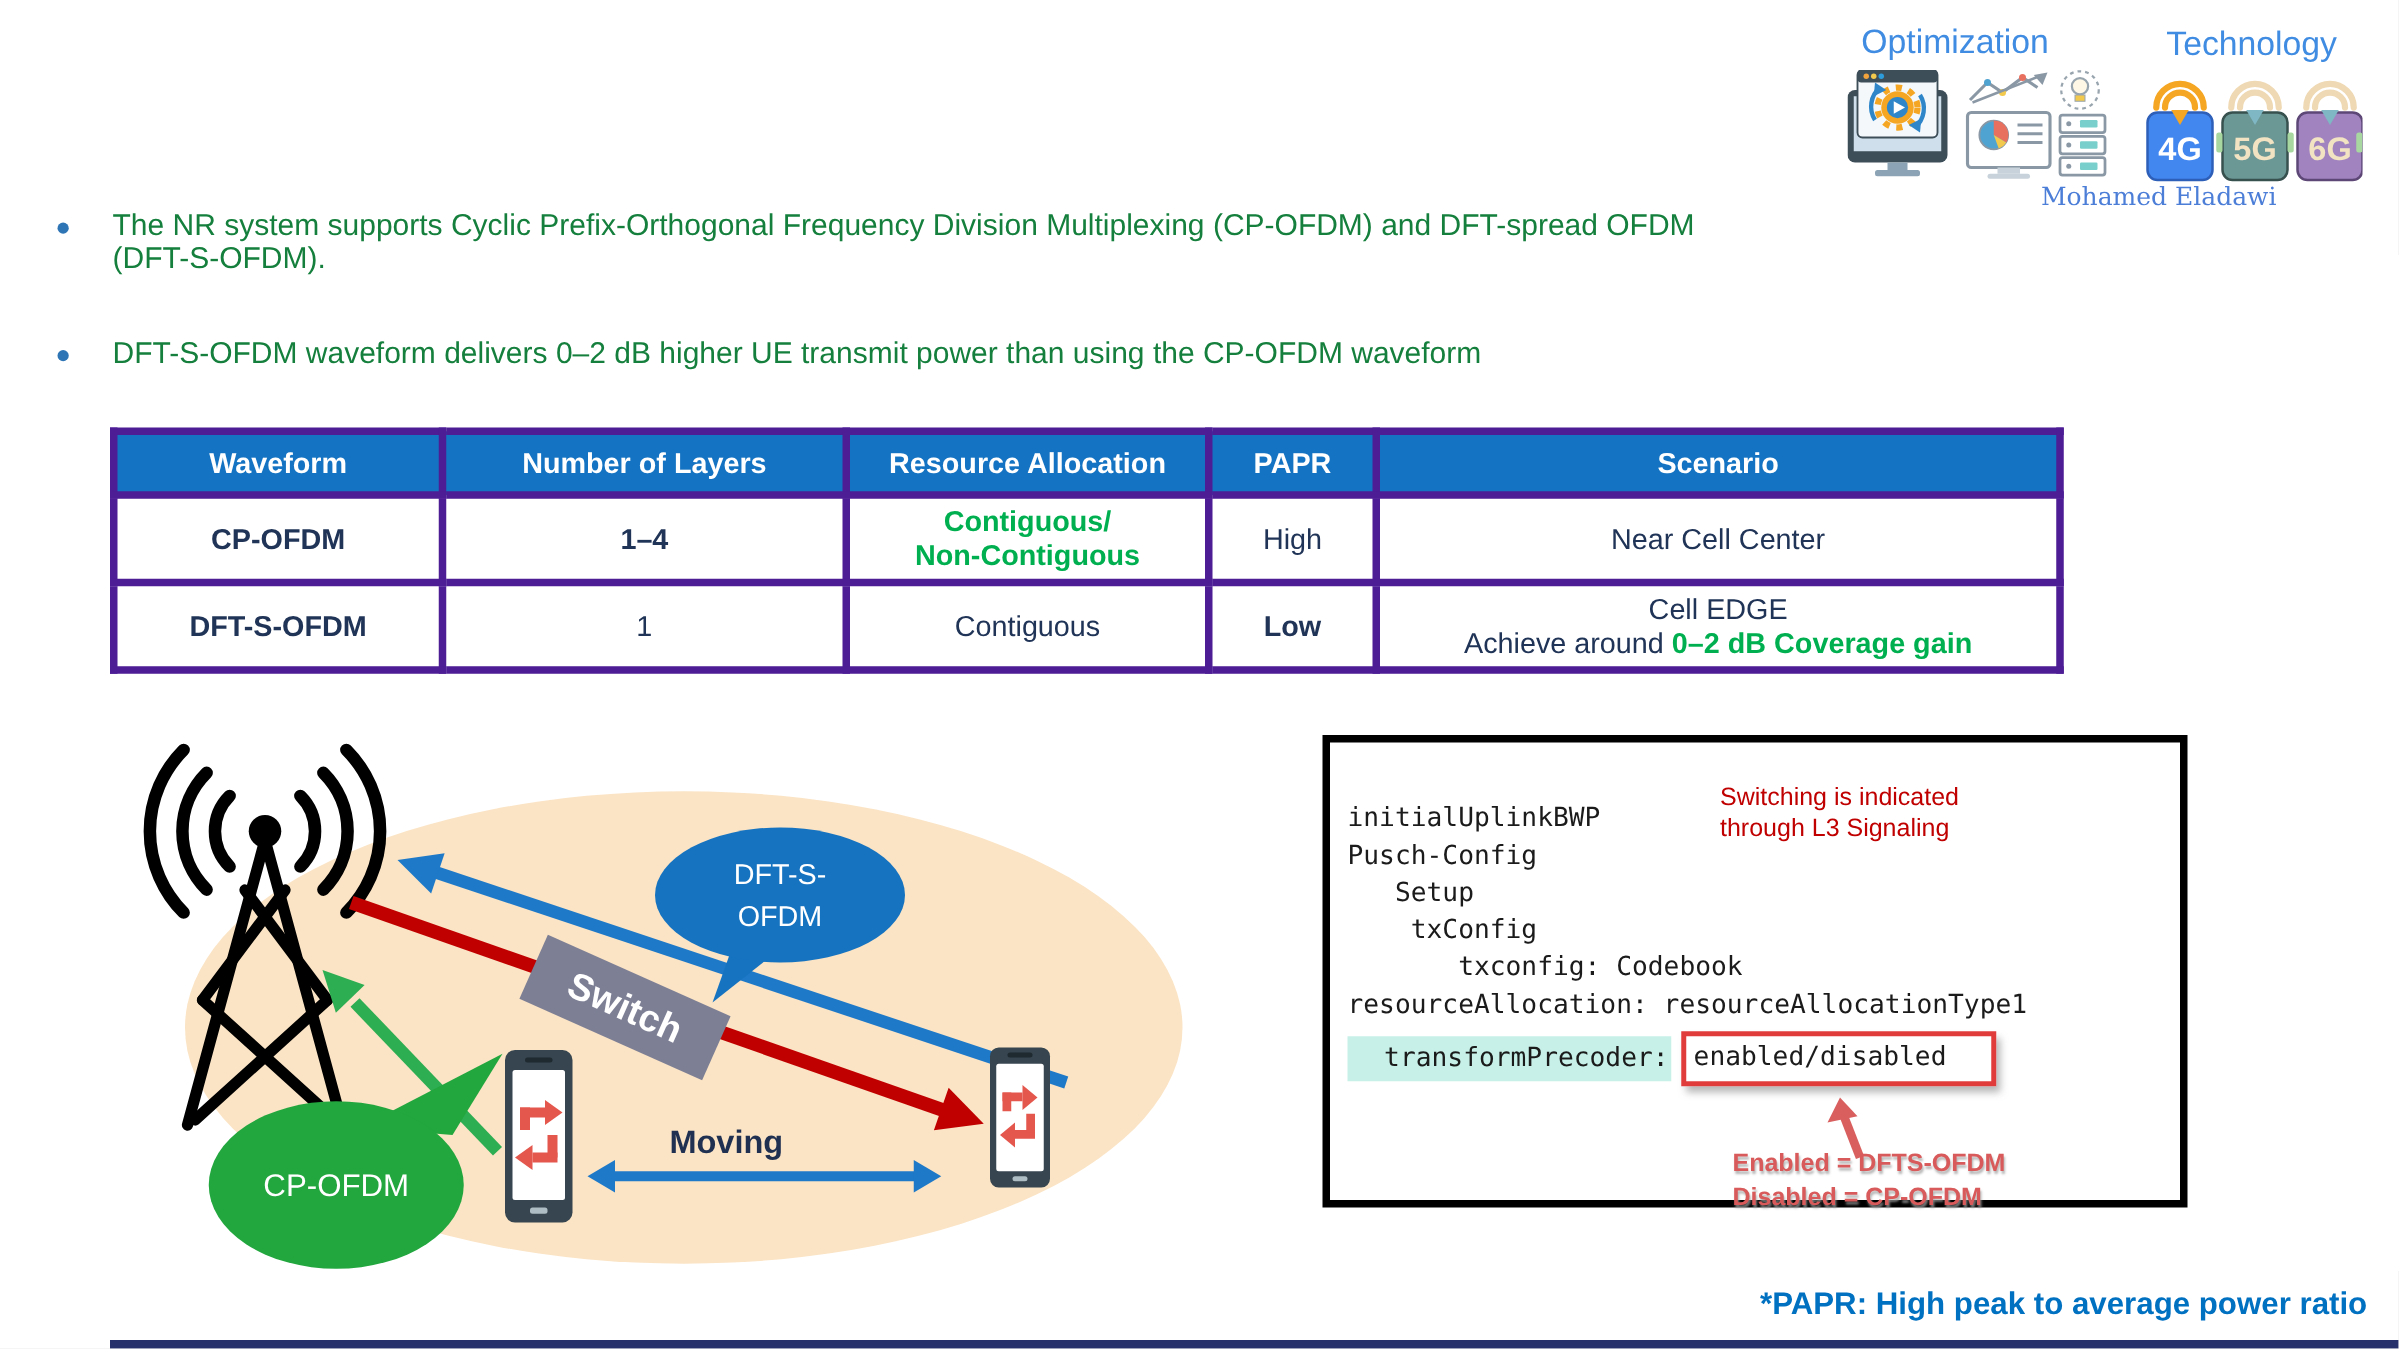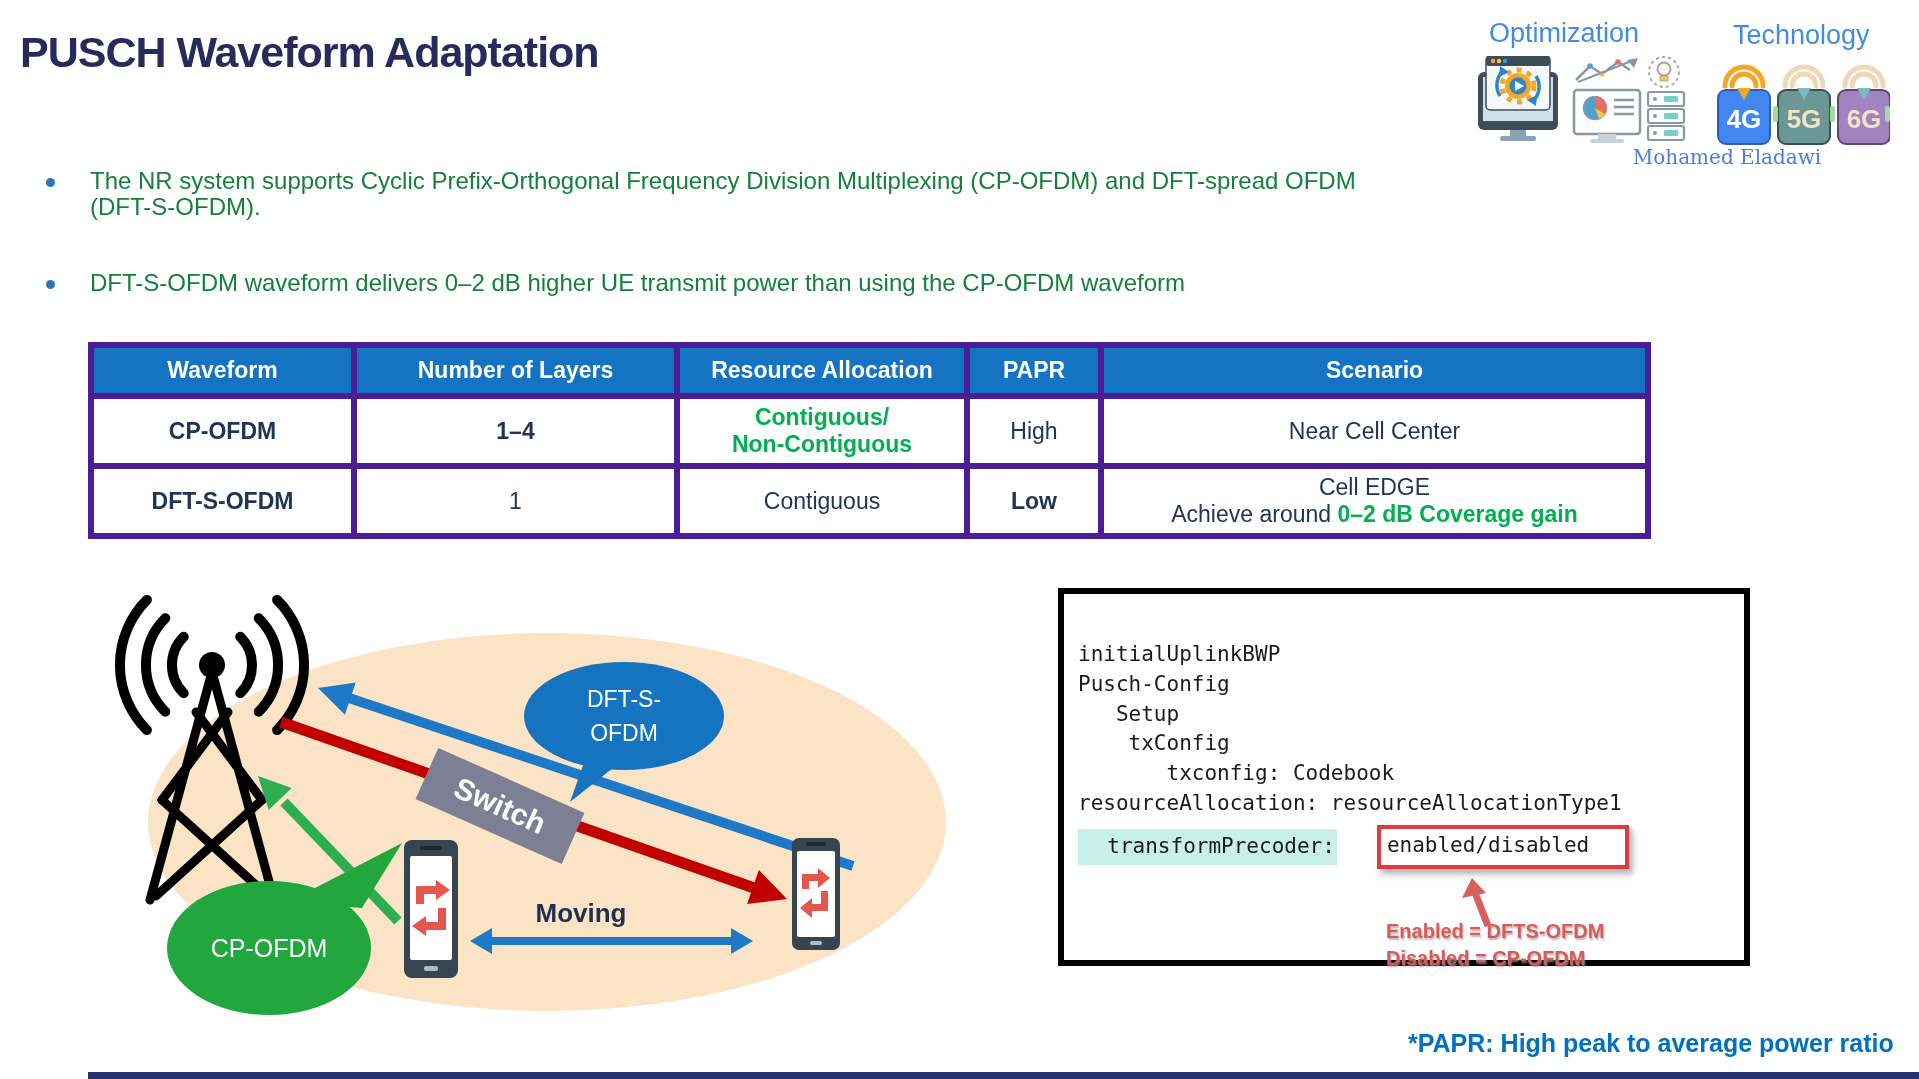--- a/index.html
+++ b/index.html
@@ -55,21 +55,21 @@
   
   .code-box{
     left:1058px;top:588px;width:692px;height:378px;box-sizing:border-box;
     border:6px solid #000000;background:#ffffff;
   }
   .code-area{
     position:absolute;left:14px;top:46px;
     font-family:"DejaVu Sans Mono",monospace;font-size:21px;color:#1b1b1b;
   }
   .cline{white-space:pre;line-height:29.8px;height:29.8px;}
-  .tline{margin-top:6px;height:auto;display:flex;align-items:center;gap:32px;}
+  .tline{margin-top:6px;height:auto;display:flex;align-items:center;}
   .hl{background:#c7f1e8;padding:3px 2px 3px 4px;}
   .redbox{
     display:inline-block;border:4px solid #e13c3c;background:#ffffff;
     padding:2px 36px 4px 6px;margin-left:8px;
     box-shadow:4px 5px 6px rgba(120,120,120,.55);
   }
   .code-note{
     position:absolute;left:312px;top:32px;font-size:20px;line-height:25px;
     color:#c00000;
   }
@@ -86,21 +86,20 @@
   }
   .bottom-bar{
     left:88px;top:1072px;width:1831px;height:7px;background:#26316b;
   }
 </style>
 </head>
 <body>
 
 <div class="slide">
 
-  <div class="abs title">PUSCH Waveform Adaptation</div>
 
   <div class="abs brand-head opt-head">Optimization</div>
   <div class="abs brand-head tech-head">Technology</div>
 
   <svg class="abs" style="left:1478px;top:56px" width="412" height="95" viewBox="0 0 412 95">
 
     <g>
       <rect x="0" y="16" width="80" height="58" rx="6" fill="#3e4e59"></rect>
       <rect x="5" y="21" width="70" height="44" fill="#cfe0ec"></rect>
       <rect x="32" y="74" width="16" height="6" fill="#8ca3b5"></rect>
@@ -325,20 +324,24 @@
       <div class="cline">Pusch-Config</div>
       <div class="cline">   Setup</div>
       <div class="cline">    txConfig</div>
       <div class="cline">       txconfig: Codebook</div>
       <div class="cline">resourceAllocation: resourceAllocationType1</div>
       <div class="cline tline">
         <span class="hl"><span>  transformPrecoder:</span></span><span class="redbox">enabled/disabled</span>
       </div>
     </div>
 
+    <div class="code-note">
+      <div>Switching is indicated</div>
+      <div>through L3 Signaling</div>
+    </div>
 
     <svg class="pink-arrow" width="48" height="52" viewBox="0 0 48 52">
       <line x1="28" y1="50" x2="14" y2="14" stroke="#d95f5f" stroke-width="7"></line>
       <polygon points="12,2 2,22 26,17" fill="#d95f5f"></polygon>
     </svg>
 
     <div class="legend">
       <div>Enabled = DFTS-OFDM</div>
       <div>Disabled = CP-OFDM</div>
     </div>

